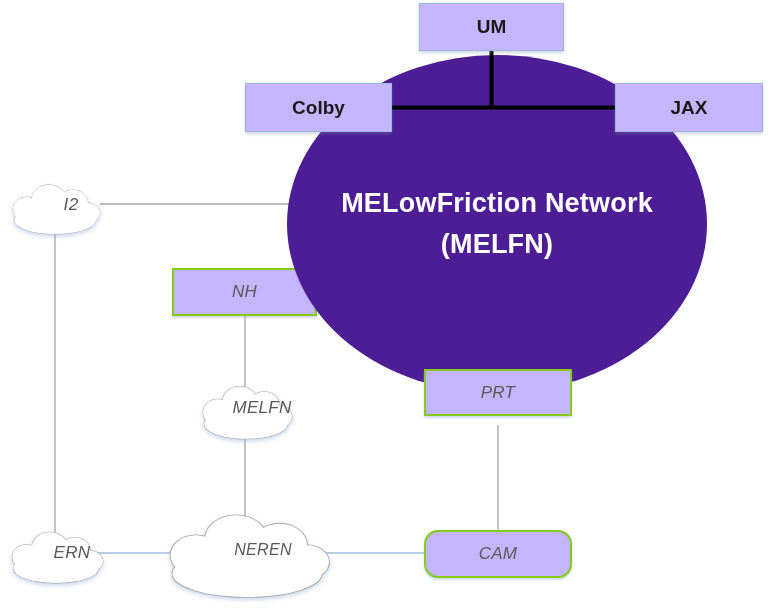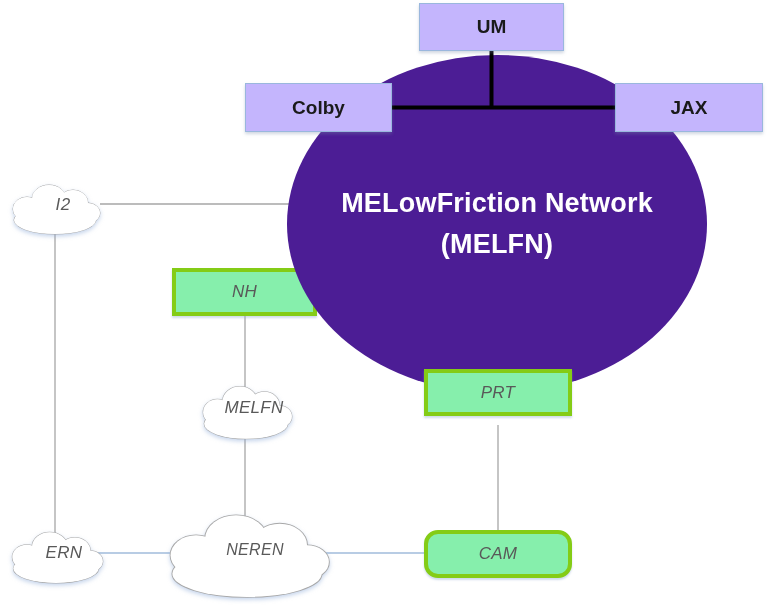--- a/index.html
+++ b/index.html
@@ -57,22 +57,22 @@
     font-weight: bold;
     font-size: 19px;
   }
   .box-um    { left: 419px; top: 3px;   width: 145px; height: 48px; }
   .box-colby { left: 245px; top: 83px;  width: 147px; height: 49px; }
   .box-jax   { left: 615px; top: 83px;  width: 148px; height: 49px; }
 
   
   .white-box {
     position: absolute;
-    background: #86efac;
-    border: 4px solid #84cc16;
+    background: #c4b5fd;
+    border: 2px solid #84cc16;
     box-shadow: 0 2px 2px rgba(150,175,210,0.45);
     display: flex;
     align-items: center;
     justify-content: center;
     box-sizing: border-box;
   }
   .white-box .gray-label, .cloud .gray-label {
     color: #595959;
     font-style: italic;
     font-size: 17px;
@@ -83,21 +83,21 @@
   .box-cam { left: 424px; top: 530px; width: 148px; height: 48px; z-index: 5; border-radius: 14px; }
 
   
   .cloud {
     position: absolute;
     z-index: 5;
   }
   .cloud svg { position: absolute; left: 0; top: 0; width: 100%; height: 100%;
                filter: drop-shadow(0 2px 2px rgba(140,170,215,0.5)); }
   .cloud .gray-label {
-    position: absolute; left: 8px; top: 0; width: 100%; height: 100%;
+    position: absolute; left: 16px; top: 0; width: 100%; height: 100%;
     display: flex; align-items: center; justify-content: center;
     padding-bottom: 4px; box-sizing: border-box;
   }
   .cloud-i2     { left: 5px;   top: 177px; width: 100px; height: 60px; }
   .cloud-mghpcc { left: 195px; top: 378px; width: 102px; height: 64px; }
   .cloud-ern    { left: 4px;   top: 524px; width: 104px; height: 62px; }
   .cloud-neren  { left: 156px; top: 502px; width: 182px; height: 100px; }
   .cloud-neren .gray-label { font-size: 16px; }
 
   .cloud-strokes ellipse { fill: #ffffff; stroke: #a8a8a8; stroke-width: 2; }

